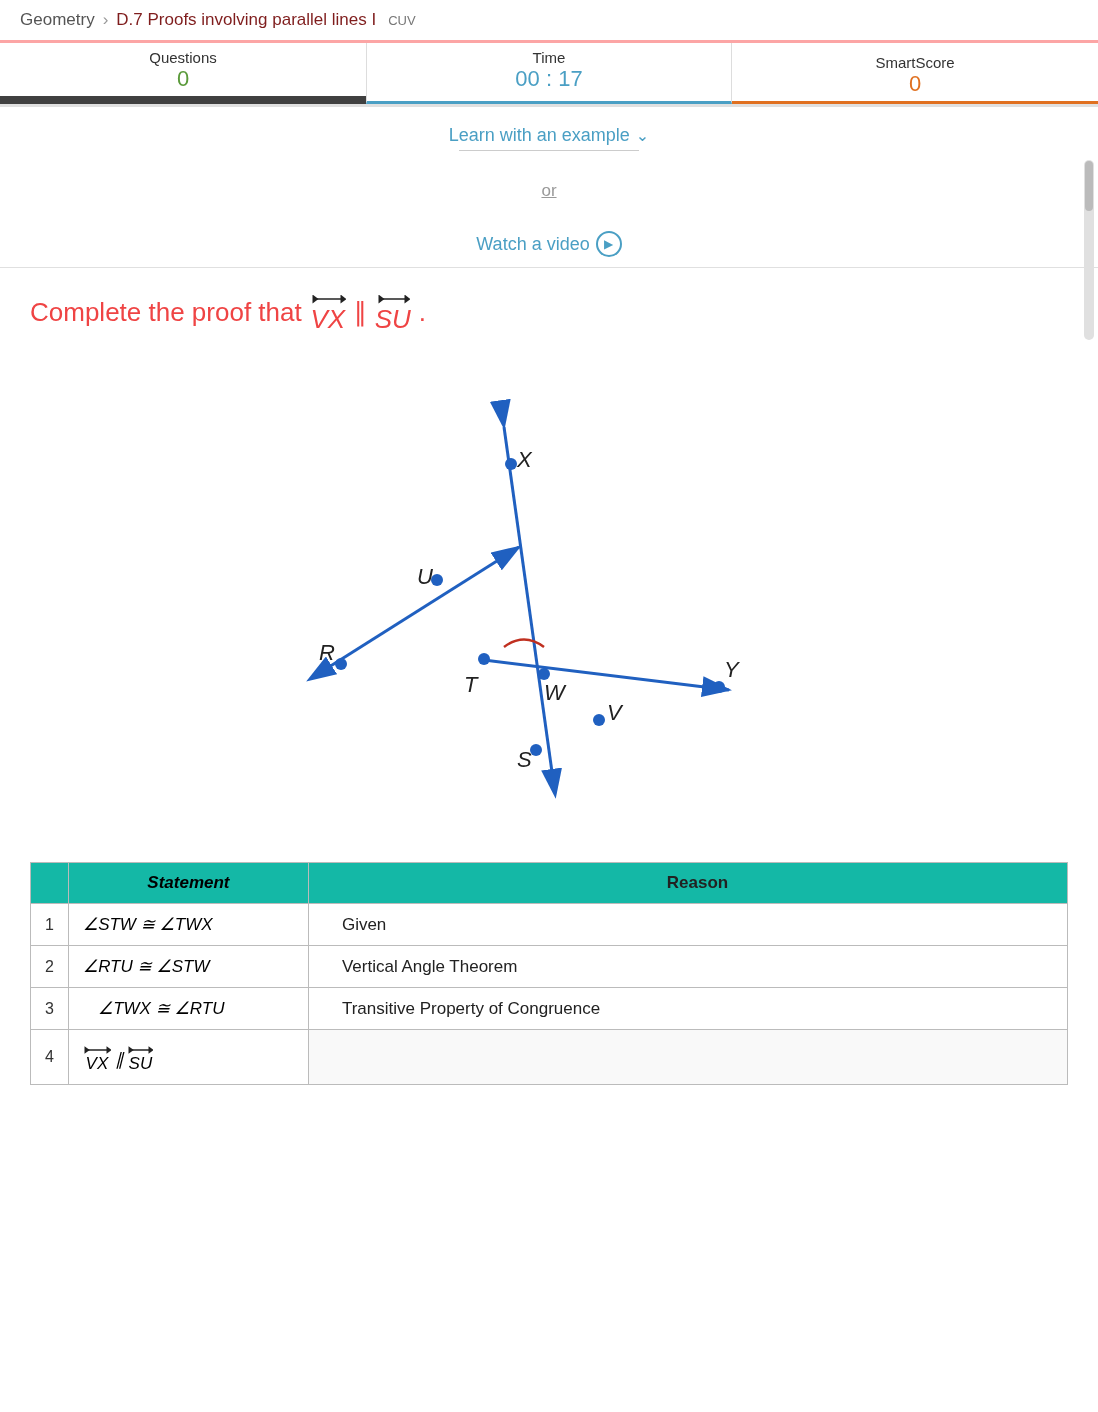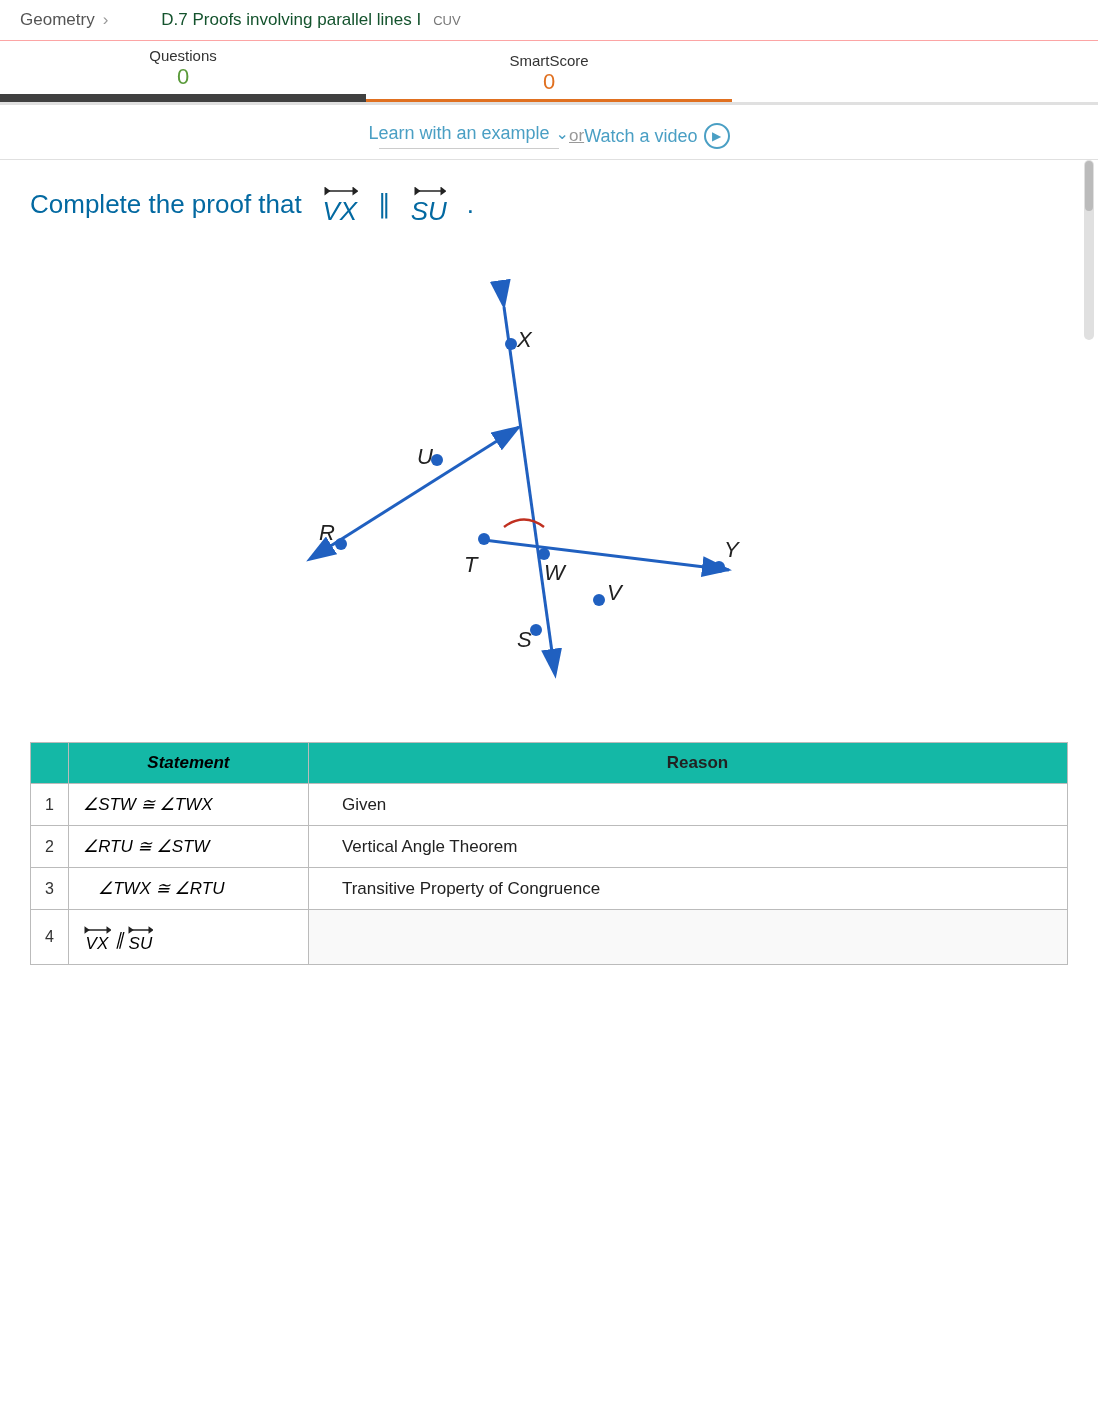--- a/index.html
+++ b/index.html
@@ -11,33 +11,32 @@
       overflow-x: hidden;
     }
 
     
     .breadcrumb {
       display: flex;
       align-items: center;
       padding: 10px 20px;
       font-size: 17px;
       color: #555;
-      border-bottom: 1px solid #fca5a5;
+      border-bottom: 3px solid #fca5a5;
       background: #fff;
     }
     .breadcrumb .geo {
       color: #555;
     }
     .breadcrumb .chevron {
       margin: 0 8px;
       color: #999;
     }
     .breadcrumb .lesson {
-      color: #14532d;
-      margin-left: 45px;
+      color: #7f1d1d;
     }
     .breadcrumb .code {
       margin-left: 12px;
       color: #777;
       font-size: 13px;
     }
 
     
     .stats-bar {
       display: grid;
@@ -71,21 +70,23 @@
     .stat-questions { border-bottom: 8px solid #404040; }
     .stat-time { border-bottom: 3px solid #4a9fc4; }
     .stat-score { border-bottom: 3px solid #e07020; justify-content: flex-end; }
 
     
     .action-bar {
       display: flex;
       align-items: center;
       justify-content: center;
       padding: 18px 0 10px;
+      gap: 30px;
       border-bottom: 1px solid #e0e0e0;
+      flex-direction: column;
     }
     .action-btn {
       display: flex;
       flex-direction: column;
       align-items: center;
       cursor: pointer;
       color: #4a9fc4;
       font-size: 18px;
       text-decoration: none;
     }
@@ -121,25 +122,25 @@
       margin: 4px auto 0;
     }
 
     
     .main-content {
       padding: 24px 30px 0 30px;
     }
 
     .problem-statement {
       font-size: 26px;
-      color: #0369a1;
-      margin-bottom: 8px;
-      display: flex;
-      align-items: center;
-      gap: 20px;
+      color: #ef4444;
+      margin-bottom: 20px;
+      display: flex;
+      align-items: center;
+      gap: 8px;
       flex-wrap: wrap;
     }
 
     
     .diagram-container {
       width: 100%;
       display: flex;
       justify-content: center;
       margin-bottom: 30px;
     }
@@ -195,20 +196,24 @@
     <span class="geo">Geometry</span>
     <span class="chevron">›</span>
     <span class="lesson">D.7 Proofs involving parallel lines I</span>
     <span class="code">CUV</span>
   </div>
 
   <div class="stats-bar">
     <div class="stat stat-questions">
       <span class="stat-label">Questions</span>
       <span class="stat-value">0</span>
+    </div>
+    <div class="stat stat-time">
+      <span class="stat-label">Time</span>
+      <span class="stat-value">00 : 17</span>
     </div>
     <div class="stat stat-score">
       <span class="stat-label">SmartScore</span>
       <span class="stat-value">0</span>
     </div>
   </div>
 
   <div class="action-bar">
     <div style="display:flex;flex-direction:column;align-items:center;">
       <div class="action-btn">

